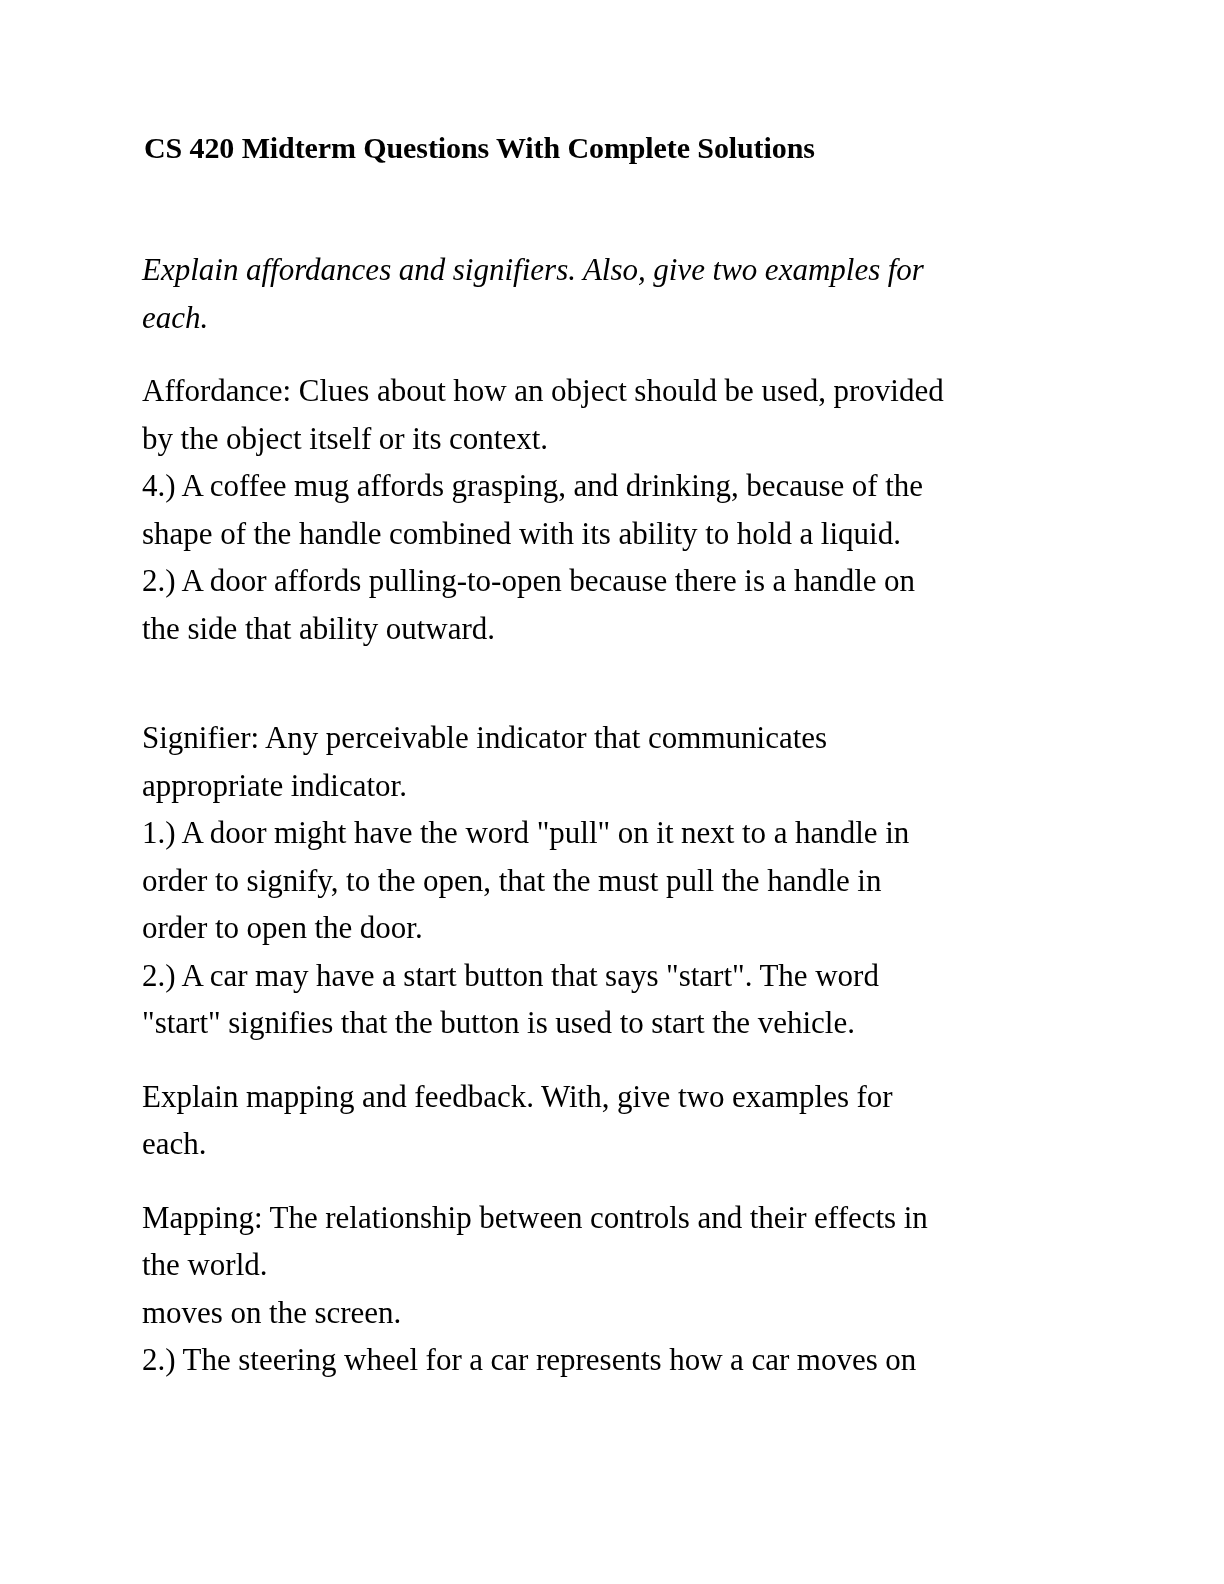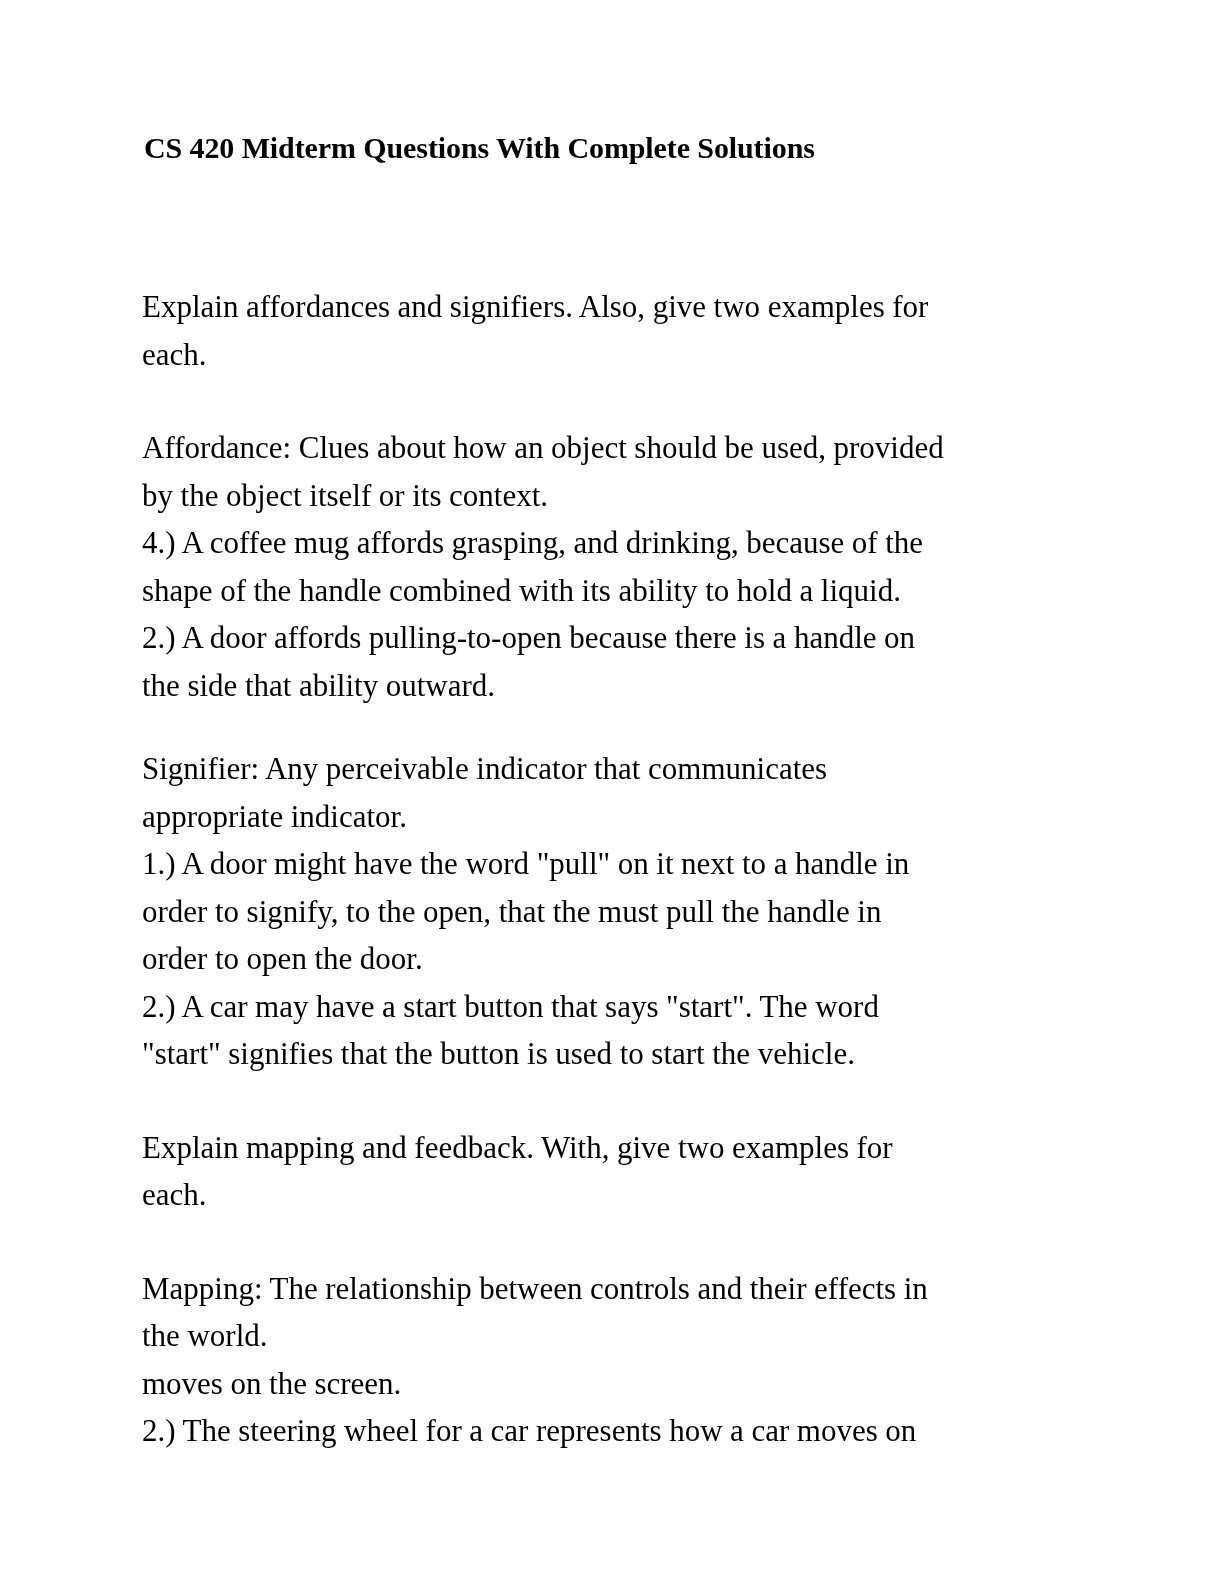--- a/index.html
+++ b/index.html
@@ -41,27 +41,28 @@
   }
   .body-block {
     font-size: 31px;
     line-height: 47.5px;
     margin: 0;
     padding: 0;
     text-align: left;
     word-spacing: -0.2px;
   }
   .block-gap-lg {
-    margin-top: 36px;
+    margin-top: 62px;
   }
   .block-gap {
-    margin-top: 46px;
+    margin-top: 26px;
   }
   .block-gap-xl {
-    margin-top: 115px;
+    margin-top: 78px;
+    font-style: italic;
   }
   .line {
     display: block;
     white-space: nowrap;
   }
 </style>
 </head>
 <body>
 
 <div class="page">

